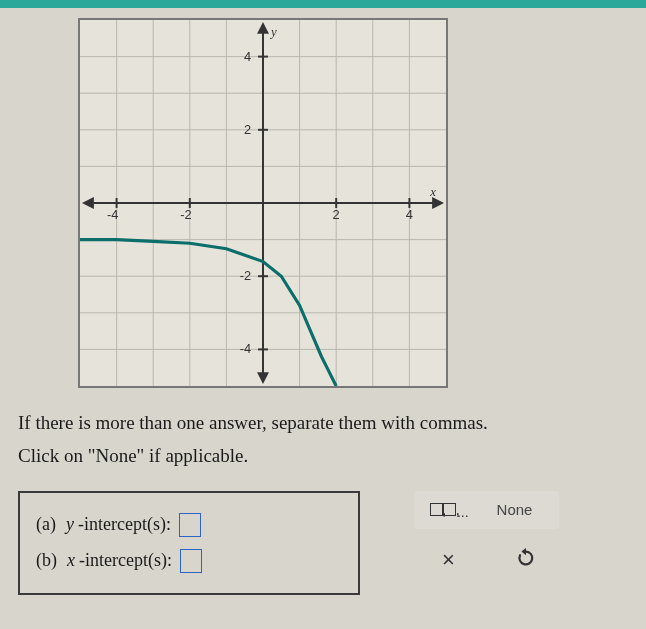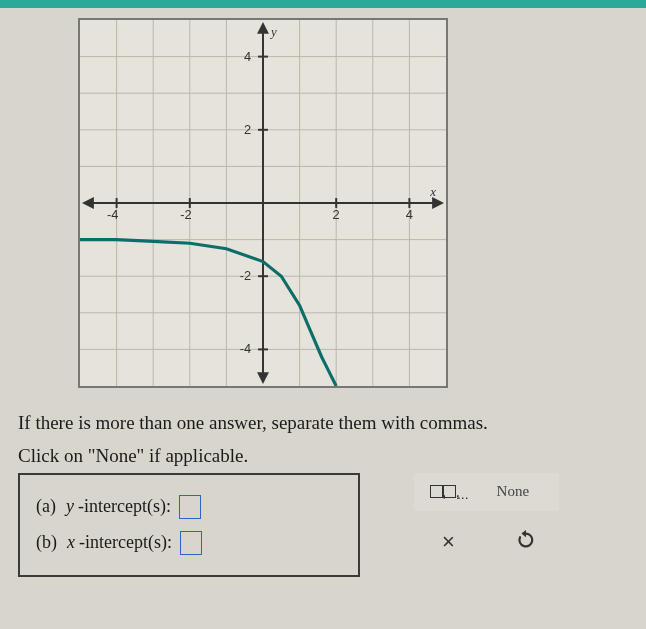--- a/index.html
+++ b/index.html
@@ -26,20 +26,21 @@
     }
     .graph {
       border: 2px solid #777;
       background: #e6e3da;
       display: block;
     }
     .instructions {
       font-size: 19px;
       line-height: 1.75;
       color: #1a1a1a;
+      margin-bottom: 18px;
     }
     .answers-and-tools {
       display: flex;
       gap: 54px;
       align-items: flex-start;
     }
     .answers-box {
       border: 2px solid #3a3a3a;
       padding: 14px 16px 14px 16px;
       width: 342px;
@@ -93,21 +94,21 @@
       width: 13px;
       height: 13px;
       border: 1.5px solid #333;
       margin-right: 0px;
       position: relative;
       top: 1px;
     }
     .op-comma { margin: 0 -1px 0 -1px; }
     .op-ellipsis { margin-left: 0; letter-spacing: 0; font-size:14px; position:relative; top:2px;}
     .none-btn {
-      font-family: Liberation Serif, serif;
+      font-family: Liberation Sans, sans-serif;
       font-size: 15px;
       color: #444;
       cursor: pointer;
     }
     .tool-row2 {
       display: flex;
       gap: 60px;
       padding: 8px 22px 8px 28px;
     }
     .x-btn {

